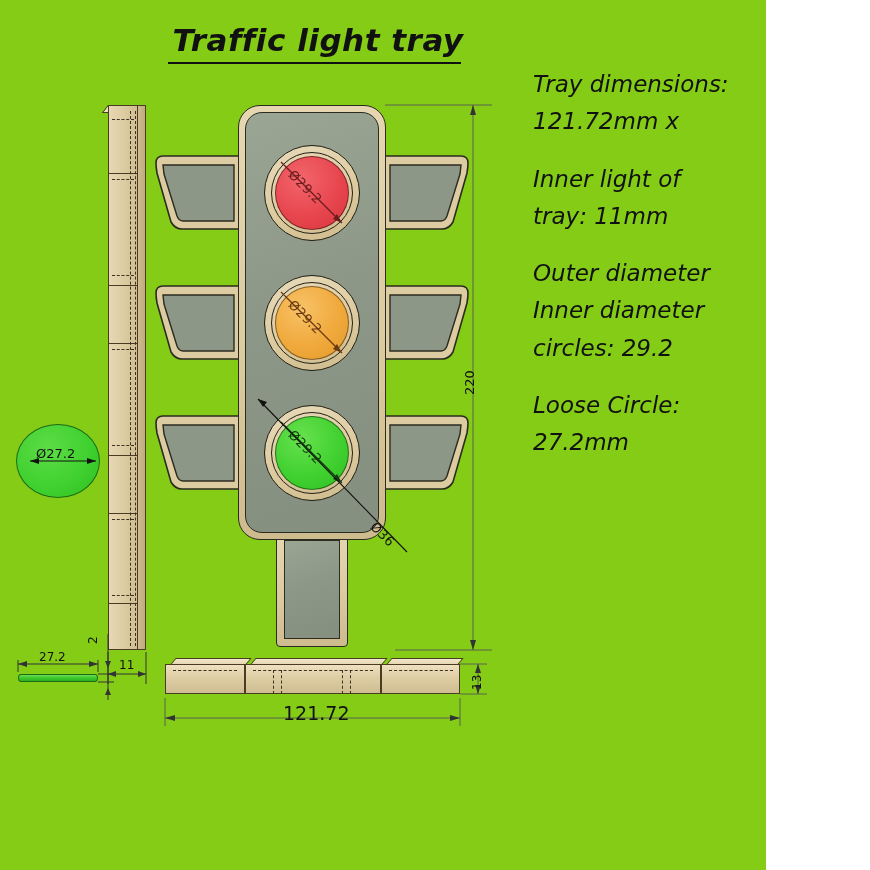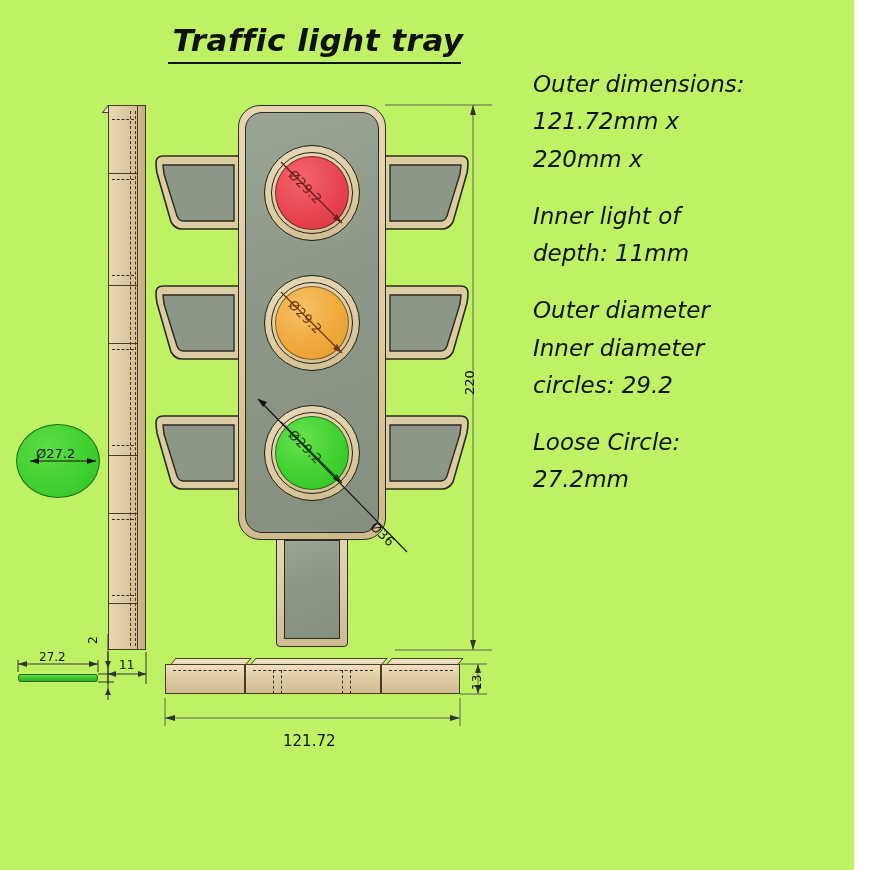--- a/index.html
+++ b/index.html
@@ -2,21 +2,21 @@
 <html><head>
 <meta charset="utf-8">
 <title>Traffic light tray</title>
 <style>
   html,body{margin:0;padding:0;background:#ffffff;}
   body{
     width:870px;height:870px;
     font-family:"DejaVu Sans", sans-serif;
     overflow:hidden;position:relative;
   }
-  #root{position:relative;width:854px;height:870px;background:#bef264;}
+  #root{position:relative;width:766px;height:870px;background:#84cc16;}
 
   
   #title{
     position:absolute;left:168px;top:22px;width:300px;
     font-family:"DejaVu Sans", sans-serif;
     font-size:31px;font-weight:700;font-style:italic;
     color:#111;letter-spacing:.5px;white-space:nowrap;
     text-align:center;
   }
   #title-rule{
@@ -157,26 +157,25 @@
 </style>
 </head>
 <body>
 
 <div id="root">
 
   <div id="title">Traffic light tray</div>
   <div id="title-rule"></div>
 
   <div id="notes">
-    <span class="nl">Outer dimensions:</span>
+    <span class="nl">Tray dimensions:</span>
     <span class="nl">121.72mm x</span>
-    <span class="nl">220mm x</span>
     <span class="gap"></span>
     <span class="nl">Inner light of</span>
-    <span class="nl">depth: 11mm</span>
+    <span class="nl">tray: 11mm</span>
     <span class="gap"></span>
     <span class="nl">Outer diameter</span>
     <span class="nl">Inner diameter</span>
     <span class="nl">circles: 29.2</span>
     <span class="gap"></span>
     <span class="nl">Loose Circle:</span>
     <span class="nl">27.2mm</span>
     <span class="gap"></span>
   </div>
 
@@ -367,15 +366,15 @@
       <line x1="165" y1="698" x2="165" y2="726"></line>
       <line x1="460" y1="698" x2="460" y2="726"></line>
       <line x1="165" y1="718" x2="460" y2="718"></line>
     </g>
     <polygon points="478,664 475,673 481,673" fill="#333"></polygon>
     <polygon points="478,694 475,685 481,685" fill="#333"></polygon>
     <polygon points="165,718 175,715 175,721" fill="#333"></polygon>
     <polygon points="460,718 450,715 450,721" fill="#333"></polygon>
   </svg>
   <div class="dimtxt" style="left:470px;top:690px;transform:rotate(-90deg);transform-origin:0 0;">13</div>
-  <div class="dimtxt" style="left:283px;top:732px;font-size:15px;">121.72</div>
+  <div class="dimtxt" style="left:283px;top:702px;font-size:19px;">121.72</div>
 
 </div>
 
 </body></html>

